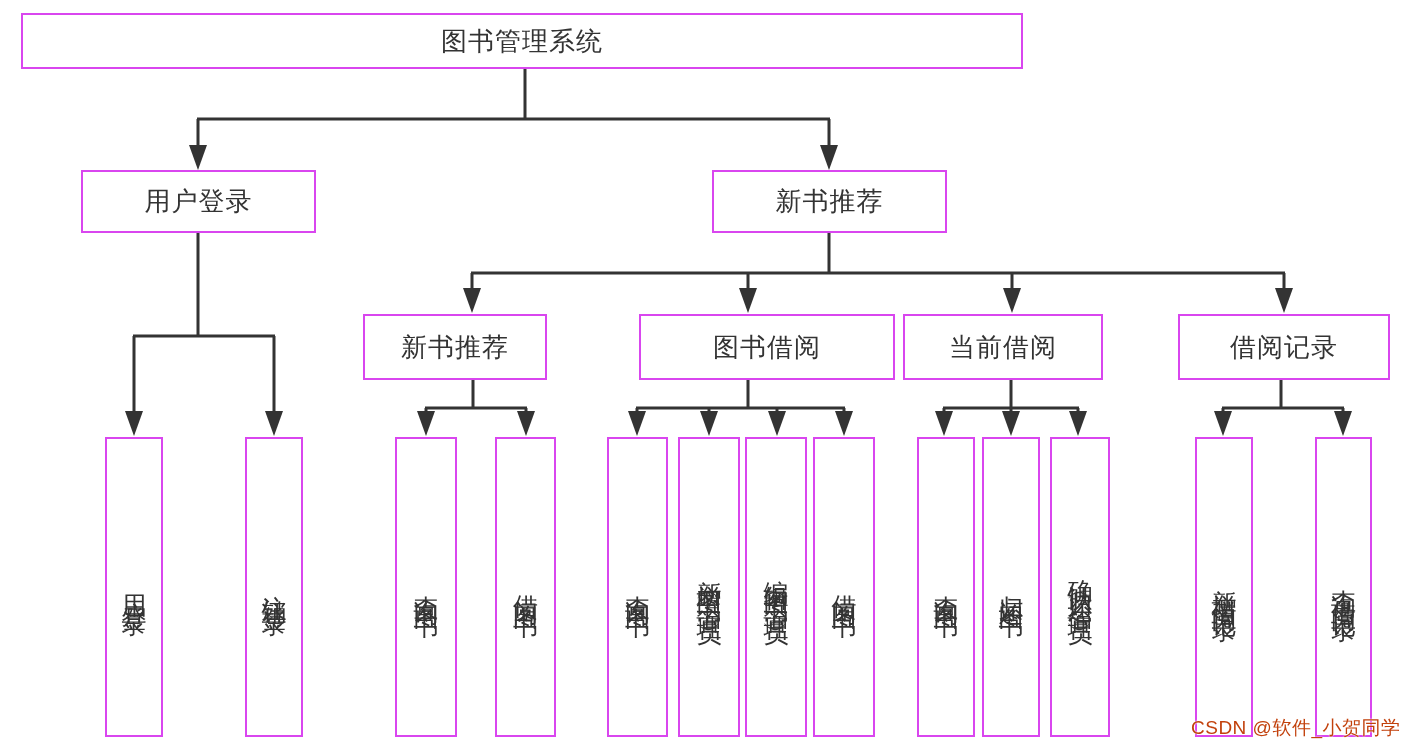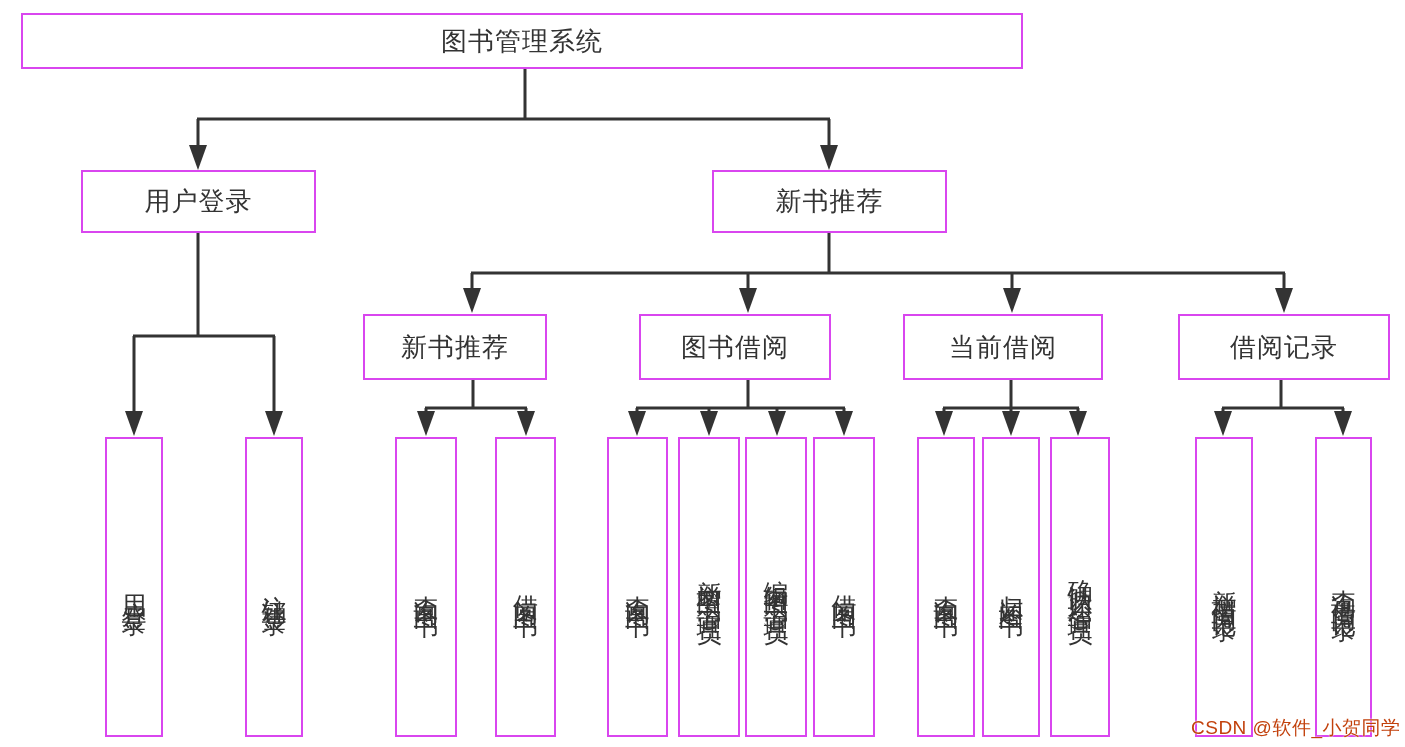--- a/index.html
+++ b/index.html
@@ -60,21 +60,21 @@
       <path d="M1334 411 H1352 L1343 436 Z"></path>
     </g>
   </svg>
 
   <div class="node hnode" style="left:21px;top:13px;width:1002px;height:56px;">图书管理系统</div>
 
   <div class="node hnode" style="left:81px;top:170px;width:235px;height:63px;">用户登录</div>
   <div class="node hnode" style="left:712px;top:170px;width:235px;height:63px;">新书推荐</div>
 
   <div class="node hnode" style="left:363px;top:314px;width:184px;height:66px;">新书推荐</div>
-  <div class="node hnode" style="left:639px;top:314px;width:192px;height:66px;text-align:right;">图书借阅</div>
+  <div class="node hnode" style="left:639px;top:314px;width:256px;height:66px;text-align:right;">图书借阅</div>
   <div class="node hnode" style="left:903px;top:314px;width:200px;height:66px;">当前借阅</div>
   <div class="node hnode" style="left:1178px;top:314px;width:212px;height:66px;">借阅记录</div>
 
   <div class="node vnode" style="left:105px;top:437px;width:58px;height:300px;">用户登录</div>
   <div class="node vnode" style="left:245px;top:437px;width:58px;height:300px;">注销登录</div>
 
   <div class="node vnode" style="left:395px;top:437px;width:62px;height:300px;">查询图书</div>
   <div class="node vnode" style="left:495px;top:437px;width:61px;height:300px;">借阅图书</div>
 
   <div class="node vnode" style="left:607px;top:437px;width:61px;height:300px;">查询图书</div>

